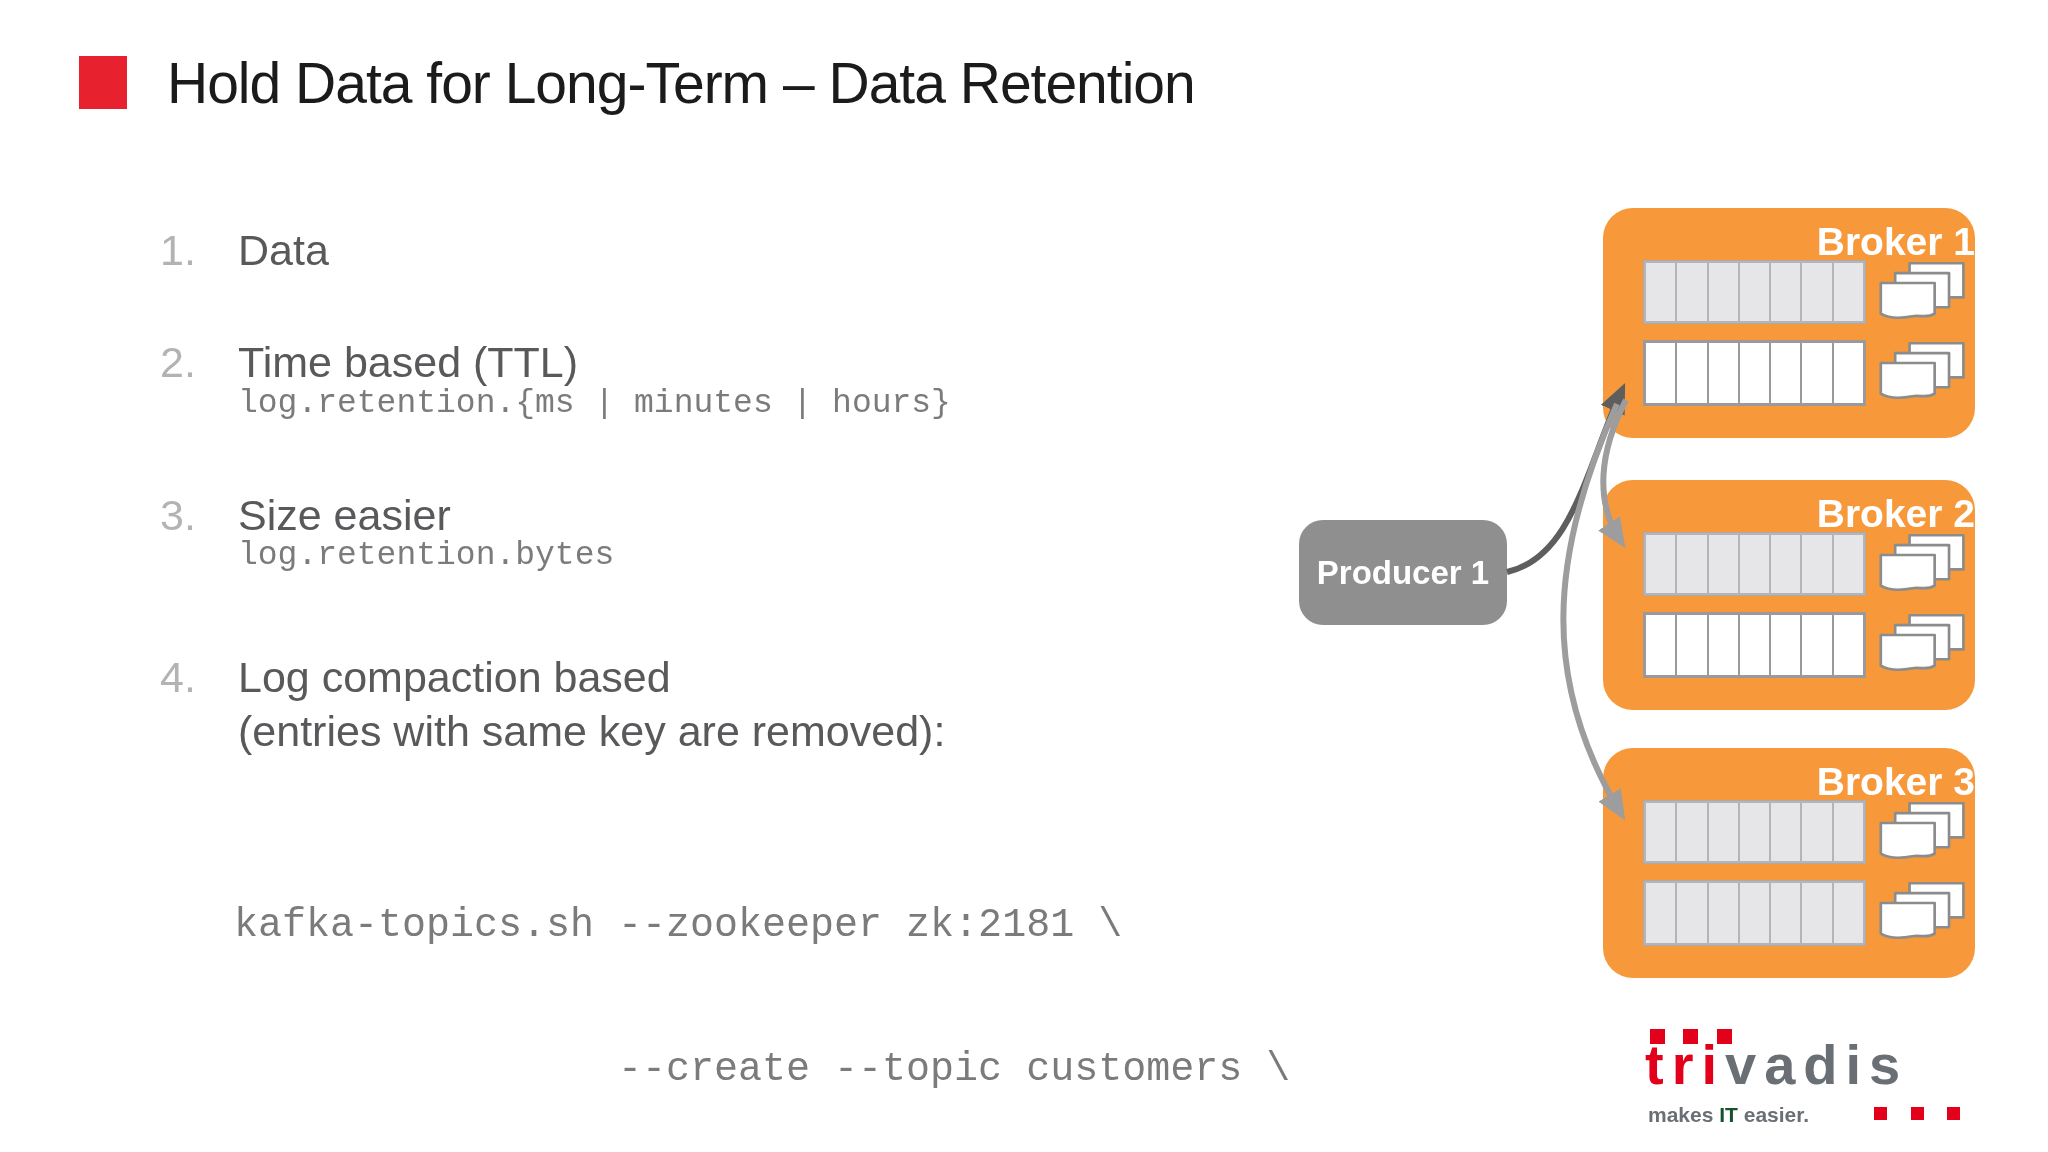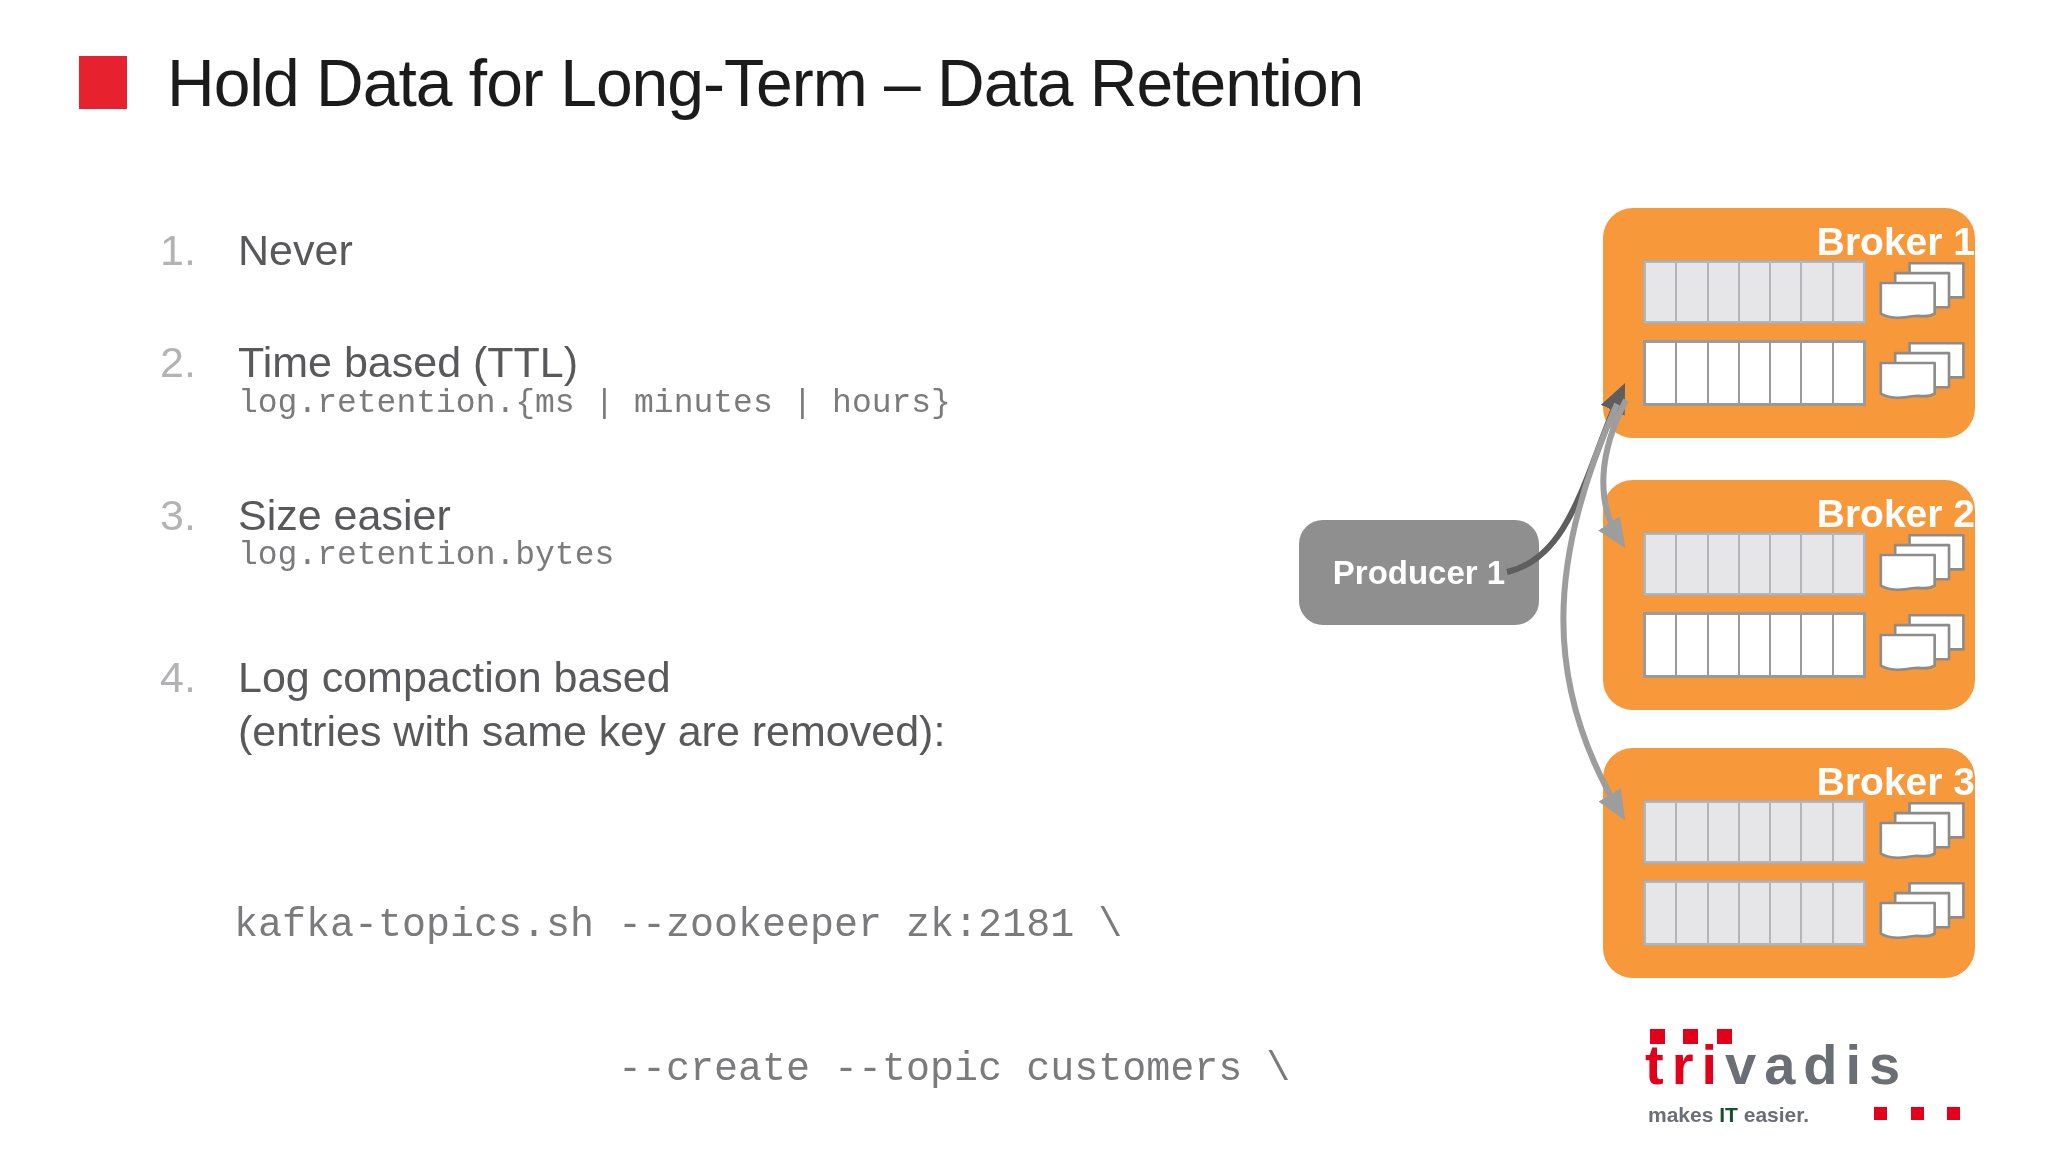--- a/index.html
+++ b/index.html
@@ -1,35 +1,35 @@
 <!DOCTYPE html>
 <html><head>
 <meta charset="utf-8">
 <style>
   html,body{margin:0;padding:0;background:#ffffff;}
   .stage{position:relative;width:2048px;height:1152px;background:#ffffff;overflow:hidden;
          font-family:"Liberation Sans",sans-serif;}
 
   
   .title-square{position:absolute;left:79px;top:56px;width:48px;height:53px;background:#E8212E;}
-  .page-title{position:absolute;left:167px;top:46px;font-size:66px;line-height:74px;
+  .page-title{position:absolute;left:167px;top:46px;font-size:57px;line-height:74px;
               color:#1b1b1b;letter-spacing:-1px;white-space:nowrap;}
 
   
   .li-num{position:absolute;left:160px;font-size:43px;color:#b3b3b5;}
   .li-text{position:absolute;left:238px;font-size:43px;color:#59595b;white-space:nowrap;}
   .li-code{position:absolute;left:238px;font-family:"Liberation Mono",monospace;
            font-size:33px;color:#7b7b7d;white-space:pre;}
 
   
   .code-block{position:absolute;left:234px;top:806px;font-family:"Liberation Mono",monospace;
               font-size:40px;line-height:48px;color:#7b7b7d;white-space:pre;}
 
   
-  .producer{position:absolute;left:1299px;top:520px;width:240px;height:105px;background:#8F8F8F;
+  .producer{position:absolute;left:1299px;top:520px;width:208px;height:105px;background:#8F8F8F;
             border-radius:24px;display:flex;align-items:center;justify-content:center;}
   .producer span{color:#ffffff;font-weight:bold;font-size:33px;}
 
   .broker{position:absolute;left:1603px;width:372px;height:230px;background:#F7993B;border-radius:30px;}
   .broker-title{position:absolute;top:12px;left:0;right:0;text-align:right;color:#ffffff;
                 font-weight:bold;font-size:39px;}
   .partition{position:absolute;left:40px;width:217px;display:flex;gap:2px;padding:2px;}
   .partition.p1{top:52px;height:58px;}
   .partition.p2{top:132px;height:60px;}
   .partition.empty{background:#9a9a9a;border:1px solid #9a9a9a;}
@@ -58,21 +58,21 @@
 </style>
 </head>
 <body>
 
 <div class="stage">
 
   <div class="title-square"></div>
   <h1 class="page-title" style="margin:0;font-weight:normal;">Hold Data for Long-Term – Data Retention</h1>
 
   <div class="li-num" style="top:226px;">1.</div>
-  <div class="li-text" style="top:226px;">Never</div>
+  <div class="li-text" style="top:226px;">Data</div>
 
   <div class="li-num" style="top:338px;">2.</div>
   <div class="li-text" style="top:338px;">Time based (TTL)</div>
   <div class="li-code" style="top:385px;">log.retention.{ms | minutes | hours}</div>
 
   <div class="li-num" style="top:491px;">3.</div>
   <div class="li-text" style="top:491px;">Size easier</div>
   <div class="li-code" style="top:537px;">log.retention.bytes</div>
 
   <div class="li-num" style="top:653px;">4.</div>

